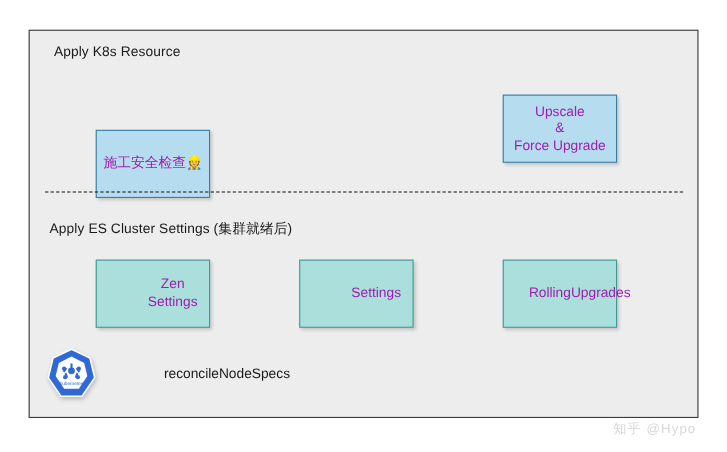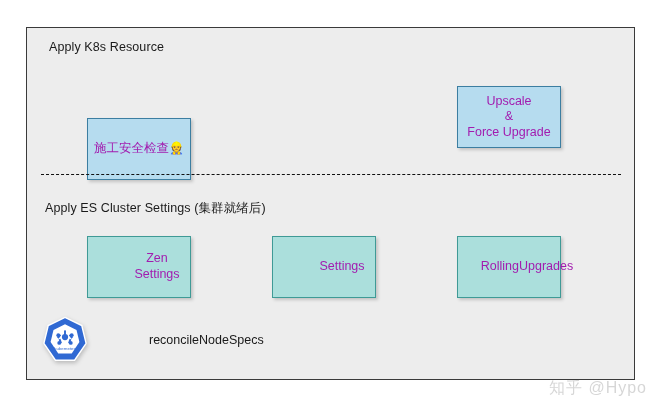--- a/index.html
+++ b/index.html
@@ -105,23 +105,23 @@
     margin-left: 12px;
     font-size: 12.5px;
     color: #1a1a1a;
     white-space: nowrap;
     padding-left: 48px;
   }
 
   
   #watermark {
     position: absolute;
-    right: 14px;
+    right: 28px;
     bottom: 12px;
-    font-size: 16px;
+    font-size: 12px;
     color: rgba(120,120,120,0.30);
     letter-spacing: 1px;
     white-space: nowrap;
     pointer-events: none;
   }
 </style>
 </head>
 <body>
 
 <div id="page">

